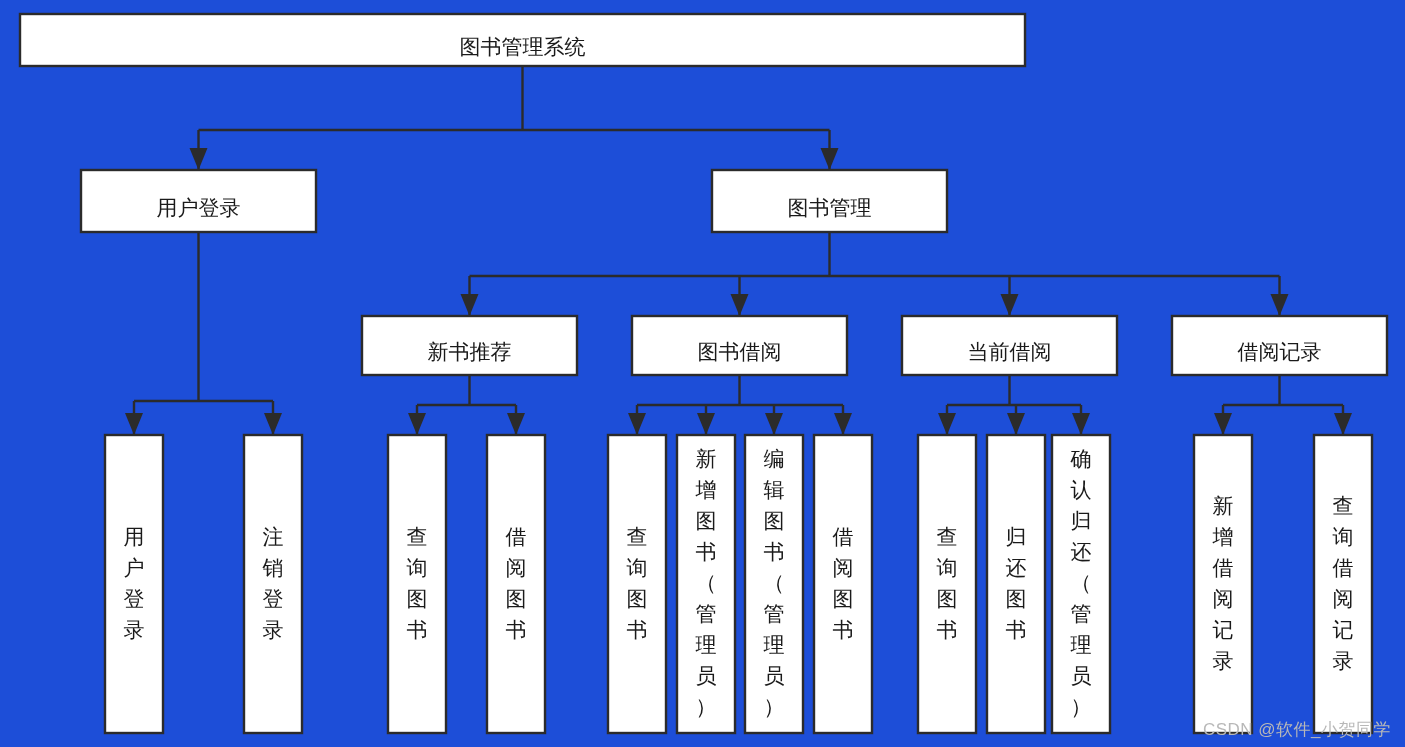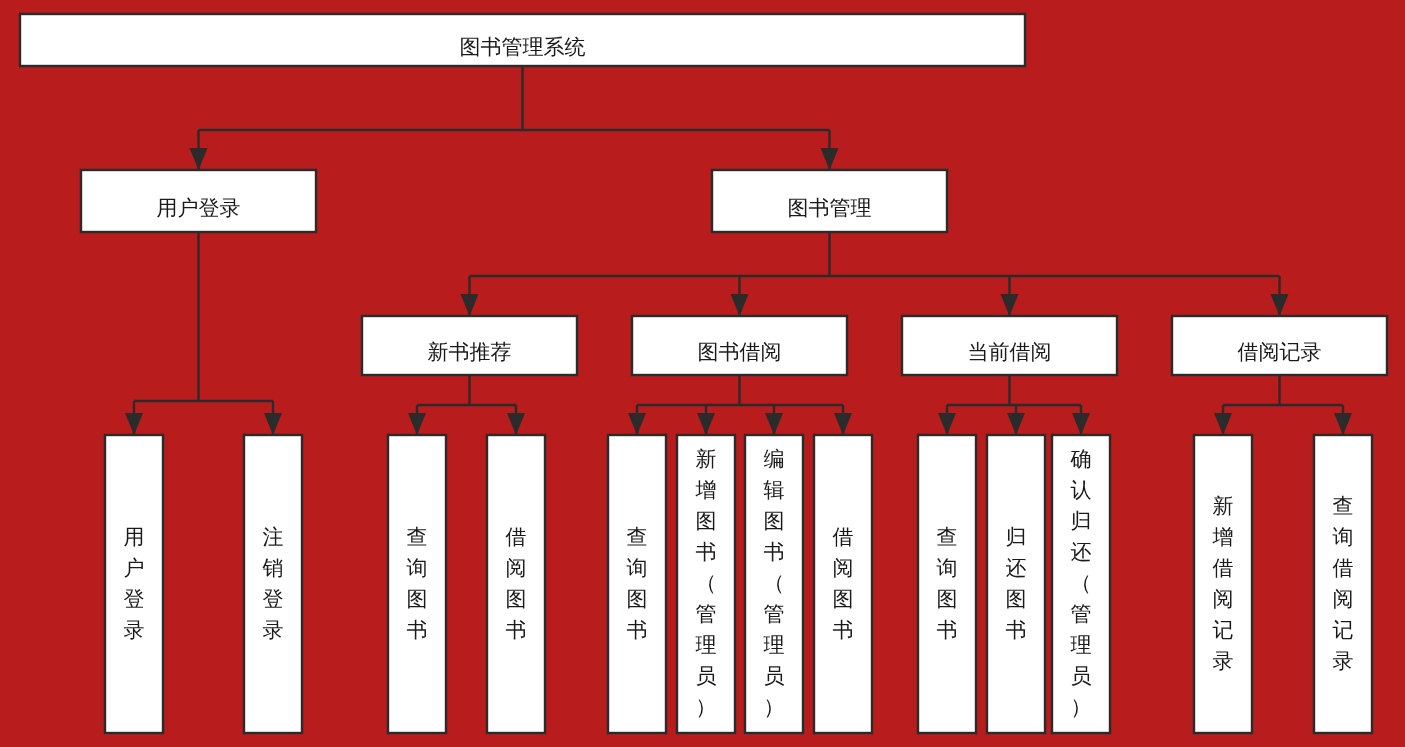--- a/index.html
+++ b/index.html
@@ -10,21 +10,21 @@
   body {
     width: 1405px;
     height: 747px;
     font-family: "Liberation Sans", "DejaVu Sans", sans-serif;
     overflow: hidden;
   }
   #diagram-root {
     position: relative;
     width: 1405px;
     height: 747px;
-    background: #b91c1c;
+    background: #1d4ed8;
   }
   svg#tree-svg {
     position: absolute;
     left: 0;
     top: 0;
     width: 1405px;
     height: 747px;
     display: block;
   }
   .node-rect {
@@ -211,13 +211,14 @@
         <g>
           <rect x="1194" y="435" width="58" height="298" class="node-rect"></rect>
           <text x="1223" y="0" class="node-label" font-size="22" text-anchor="middle"><tspan x="1223" y="506.5">新</tspan><tspan x="1223" y="537.5">增</tspan><tspan x="1223" y="568.5">借</tspan><tspan x="1223" y="599.5">阅</tspan><tspan x="1223" y="630.5">记</tspan><tspan x="1223" y="661.5">录</tspan></text>
         </g>
         <g>
           <rect x="1314" y="435" width="58" height="298" class="node-rect"></rect>
           <text x="1343" y="0" class="node-label" font-size="22" text-anchor="middle"><tspan x="1343" y="506.5">查</tspan><tspan x="1343" y="537.5">询</tspan><tspan x="1343" y="568.5">借</tspan><tspan x="1343" y="599.5">阅</tspan><tspan x="1343" y="630.5">记</tspan><tspan x="1343" y="661.5">录</tspan></text>
         </g>
       </g>
   </svg>
+  <div class="watermark">CSDN @软件_小贺同学</div>
 </div>
 
 </body></html>

